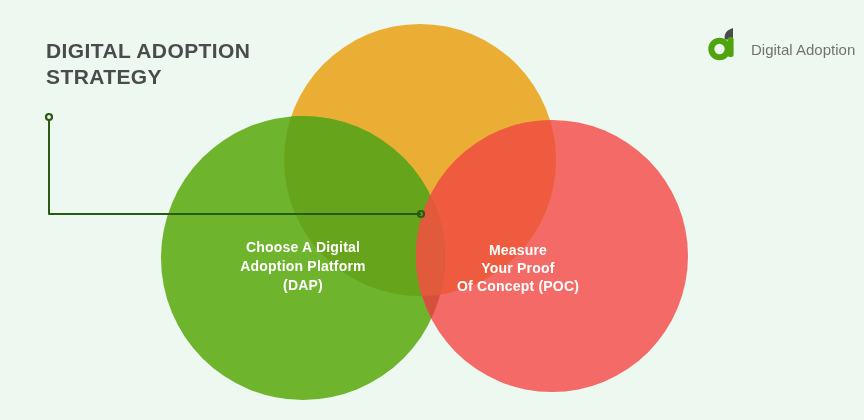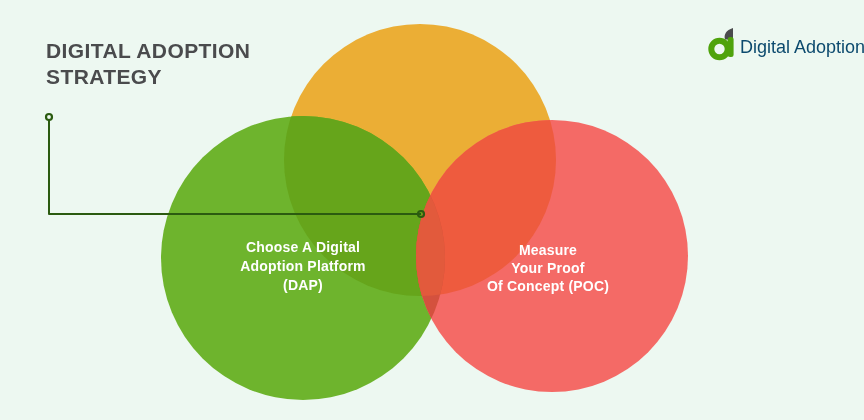--- a/index.html
+++ b/index.html
@@ -24,39 +24,39 @@
     color: #4A4B4D;
   }
 
   .logo {
     position: absolute;
     left: 708px; top: 27px;
     display: flex;
     align-items: flex-end;
   }
   .logo-text {
-    font-size: 18px;
-    color: #0c4a6e;
-    margin-left: 5px;
+    font-size: 15px;
+    color: #737373;
+    margin-left: 16px;
     padding-bottom: 3px;
     white-space: nowrap;
   }
 
   .circle-label {
     position: absolute;
     color: #FFFFFF;
     font-weight: 700;
     font-size: 14px;
     text-align: center;
     white-space: pre-line;
     letter-spacing: 0.2px;
   }
   .label-top   { left: 330px; top: 76px;  width: 180px; line-height: 17px; }
   .label-left  { left: 208px; top: 238px; width: 190px; line-height: 19px; }
-  .label-right { left: 458px; top: 241px; width: 180px; line-height: 18px; }
+  .label-right { left: 428px; top: 241px; width: 180px; line-height: 18px; }
 </style>
 </head>
 <body style="background: rgb(237, 248, 241);">
 
 <div class="stage">
 
   <svg class="venn" width="864" height="420" viewBox="0 0 864 420">
     <defs>
       <clipPath id="clipTop">
           <circle cx="420" cy="160" r="136"></circle>

